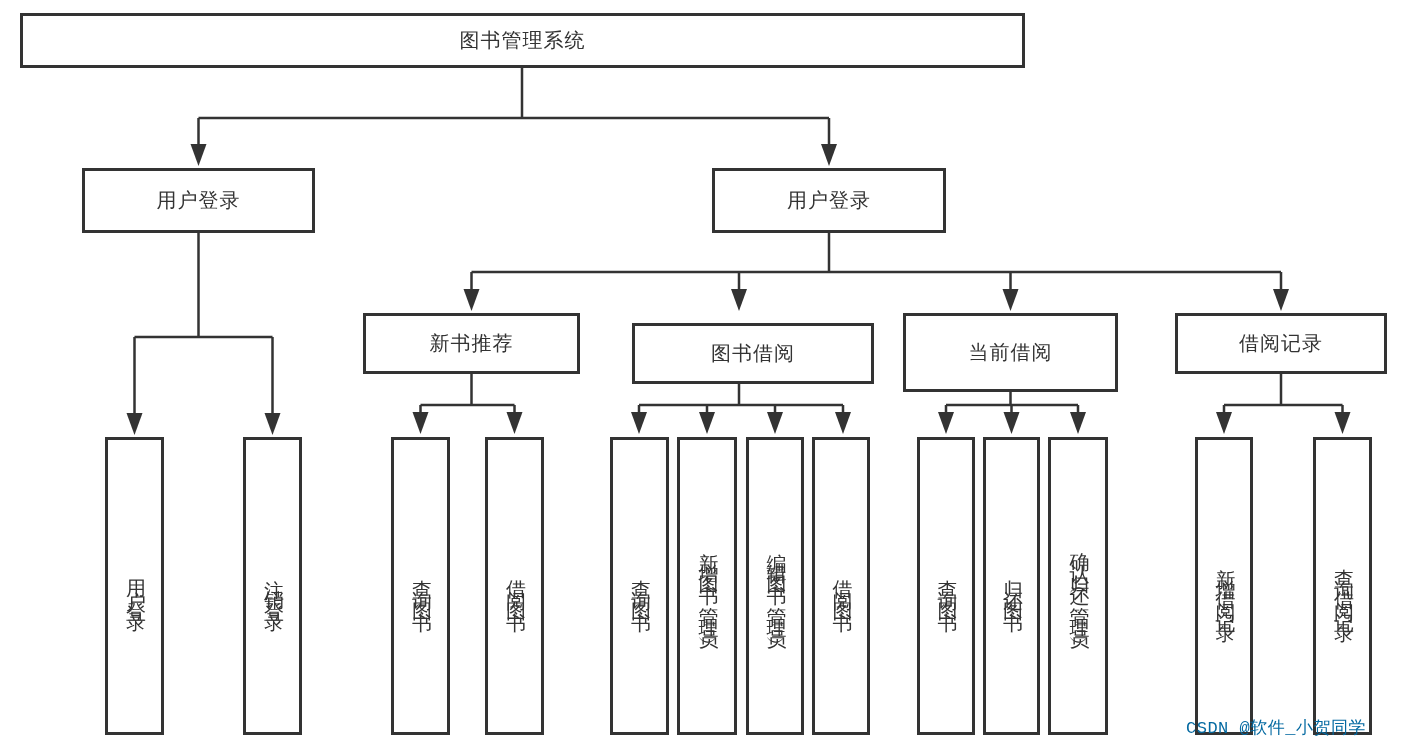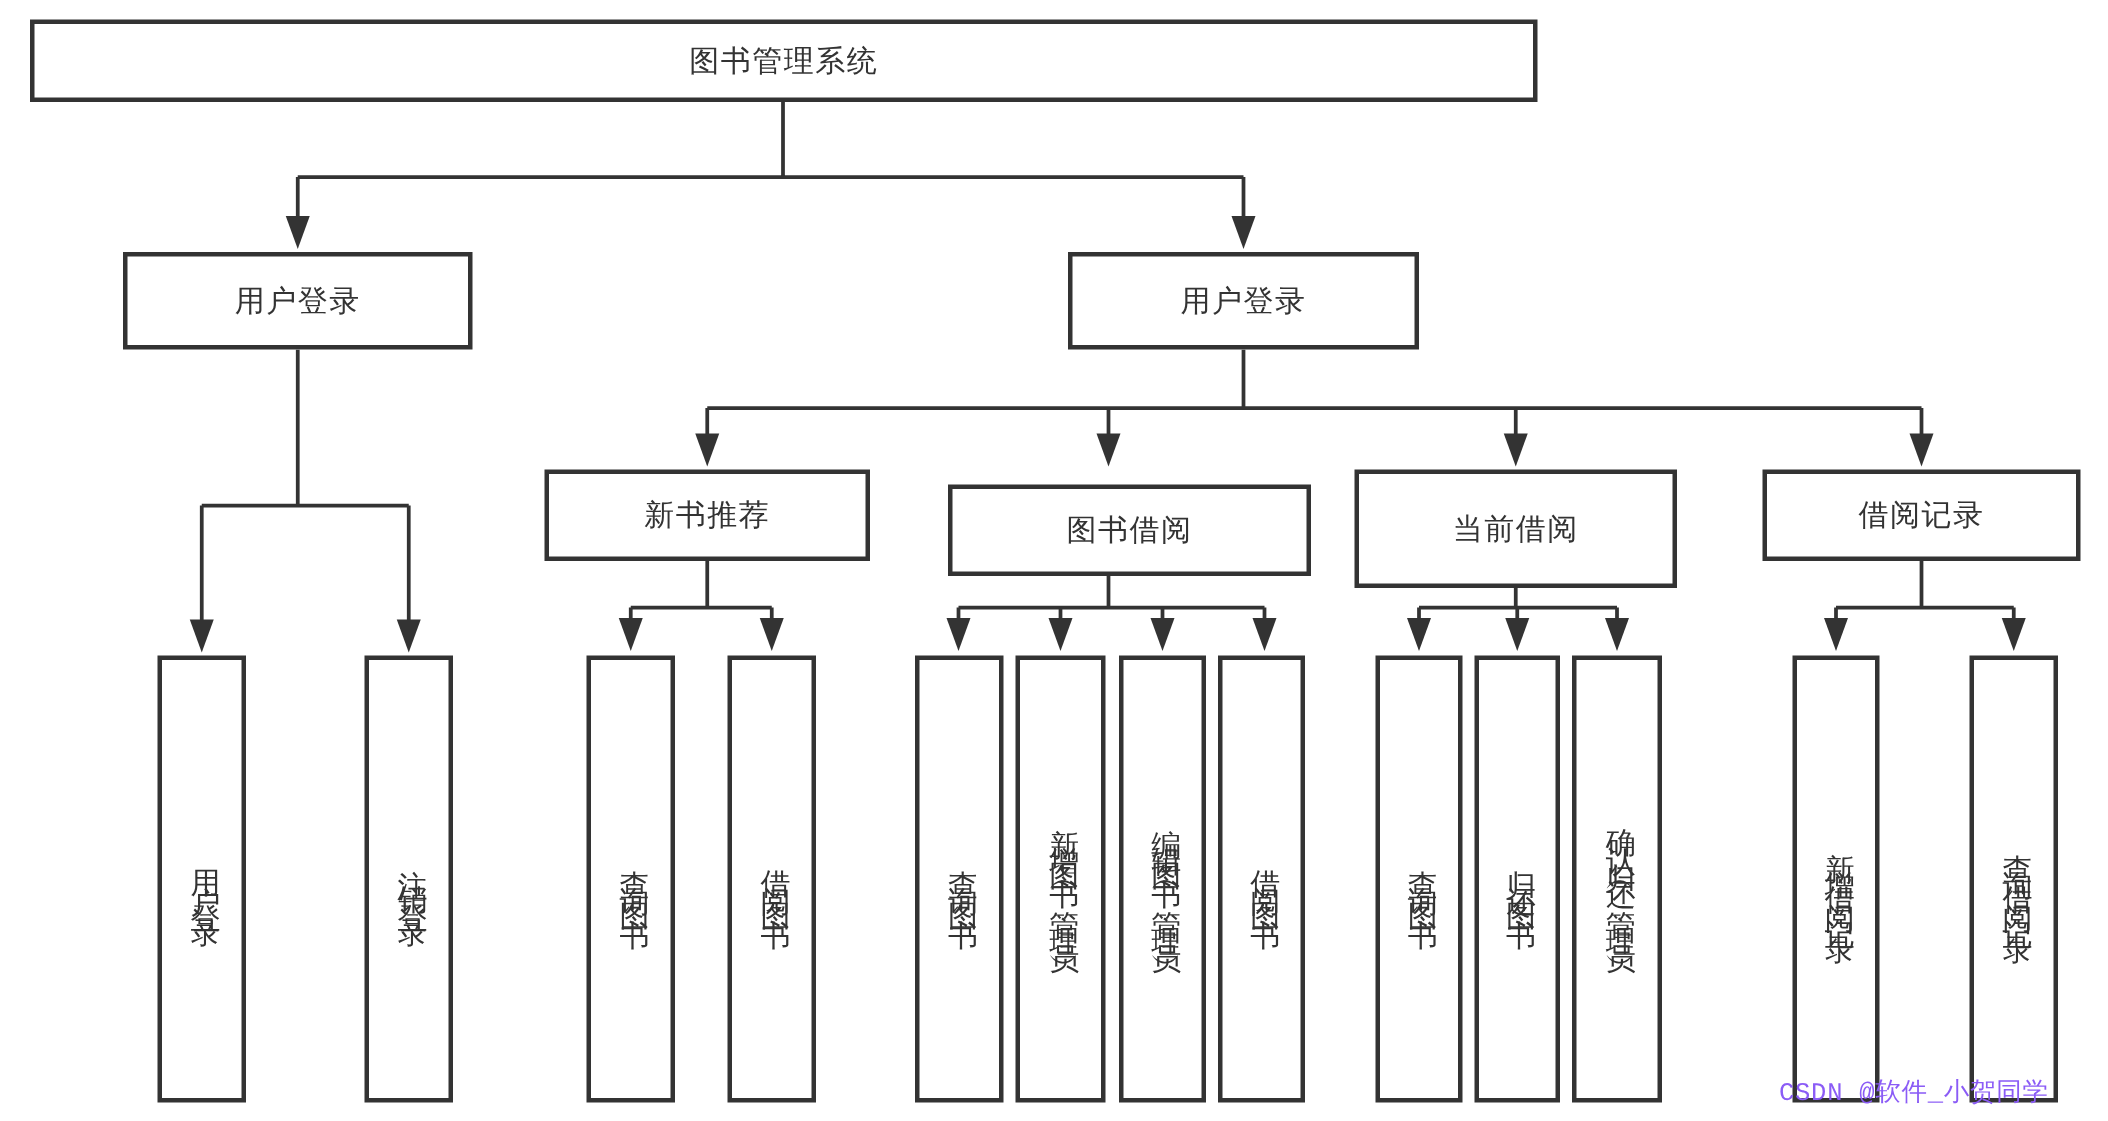--- a/index.html
+++ b/index.html
@@ -35,21 +35,21 @@
     font-size: 20px;
     letter-spacing: 11px;
     line-height: 1;
     color: #333333;
   }
   .watermark {
     position: absolute;
     left: 1186px;
     top: 716px;
     font-size: 17px;
-    color: #8b5cf6;
+    color: #0369a1;
     white-space: nowrap;
     letter-spacing: 0.5px;
   }
 </style>
 </head>
 <body>
 
 <div class="canvas">
 
   <svg class="wires" width="1405" height="747" viewBox="0 0 1405 747" xmlns="http://www.w3.org/2000/svg">

